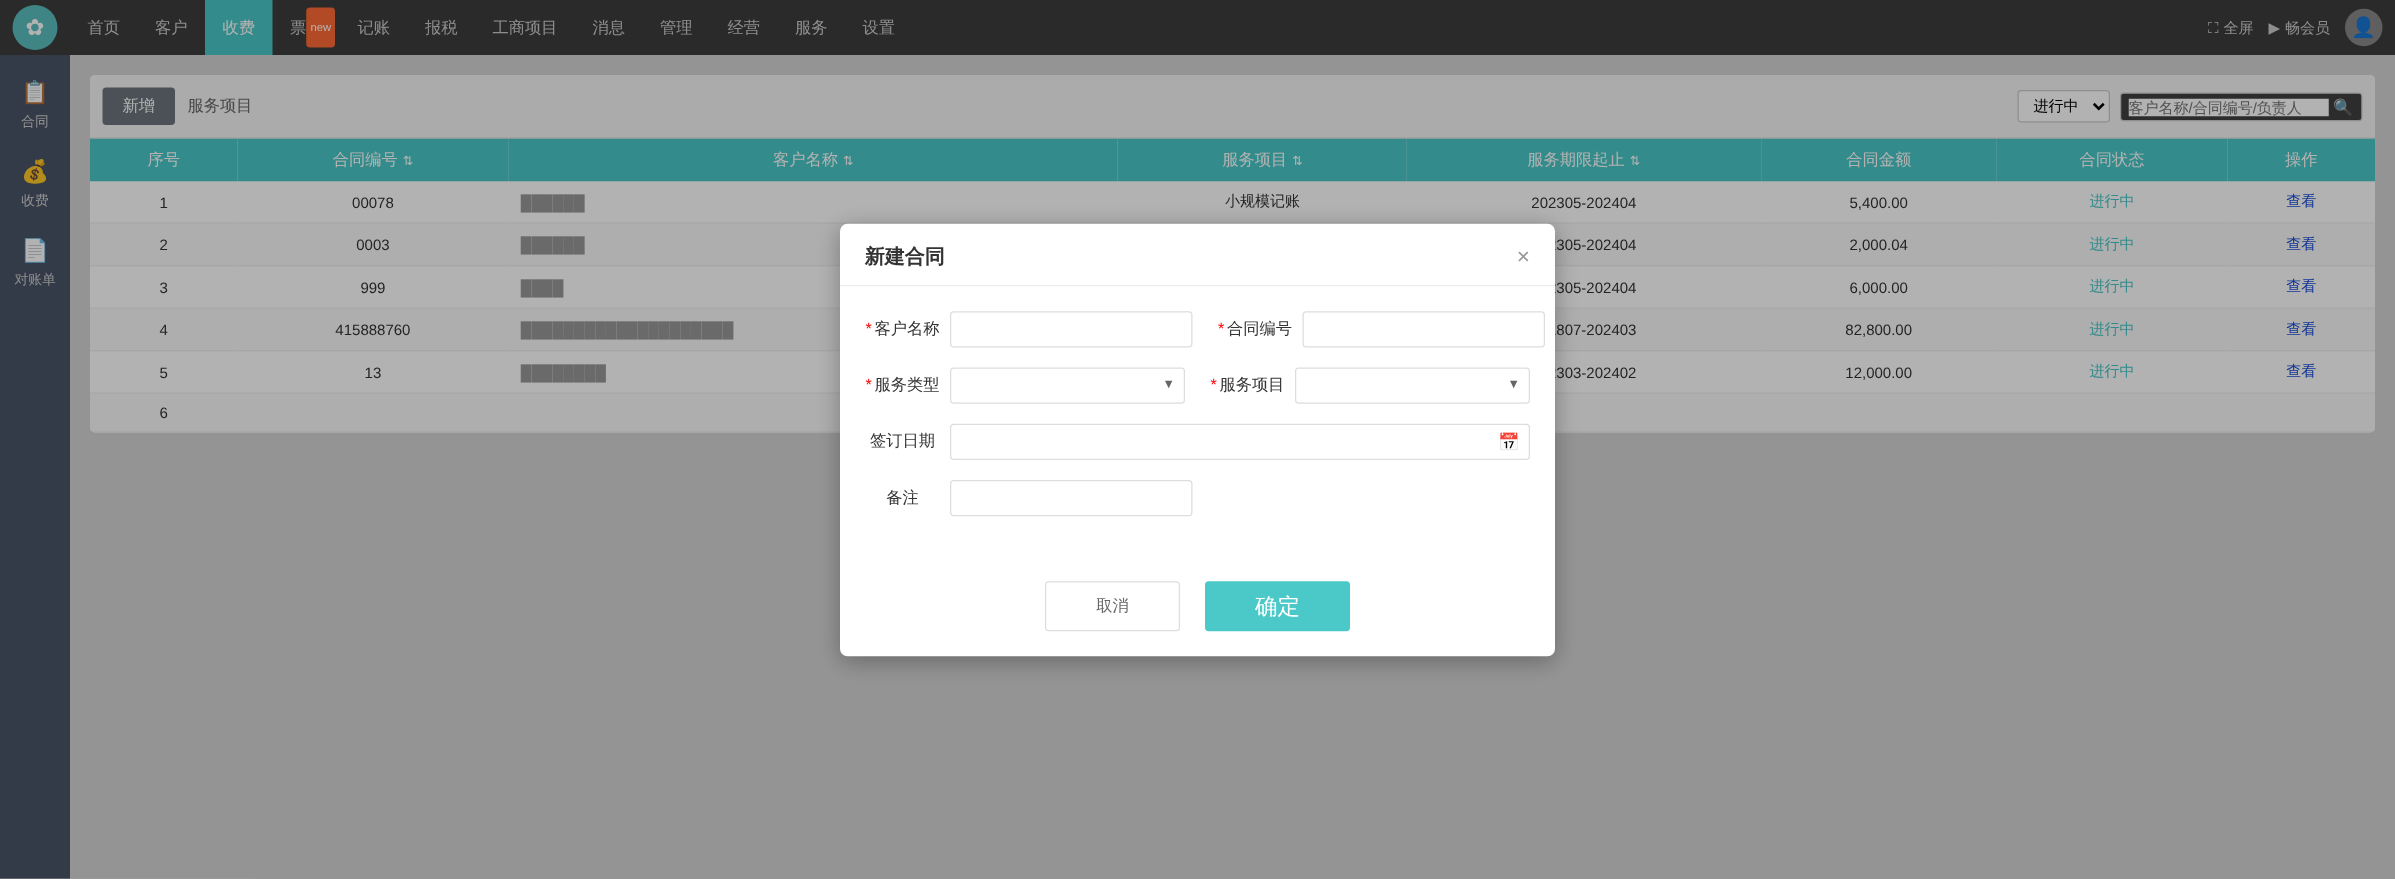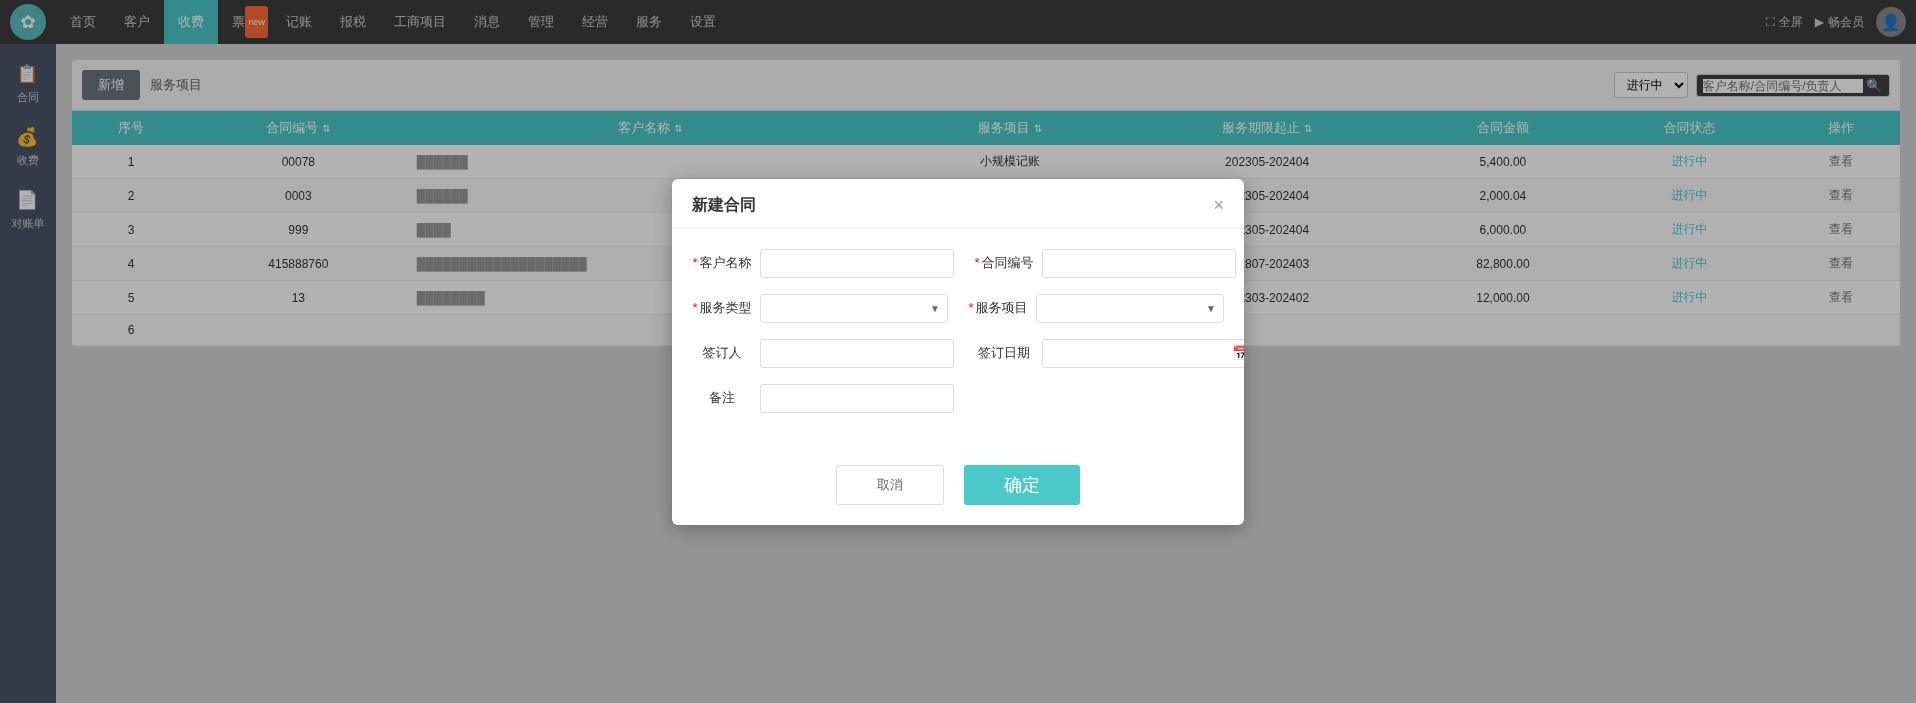--- a/index.html
+++ b/index.html
@@ -192,21 +192,21 @@
       border-bottom: 1px solid #eee;
     }
     .contract-table tbody td.customer-name {
       text-align: left;
       color: #999;
     }
     .status-tag {
       color: #4bc8c8;
     }
     .link-view {
-      color: #737373;
+      color: #1d4ed8;
       cursor: pointer;
       text-decoration: none;
     }
 
     
     .modal-overlay {
       position: fixed;
       top: 0; left: 0; right: 0; bottom: 0;
       background: rgba(0,0,0,0.3);
       z-index: 100;
@@ -553,24 +553,20 @@
           <span class="form-label"><span class="required-star">*</span><span>服务项目</span></span>
           <div class="form-select-wrapper">
             <select><option></option></select>
           </div>
         </div>
       </div>
 
 
       <div class="form-row">
         <div class="form-group">
-          <span class="form-label"><span>签订人</span></span>
-          <input type="text" class="form-input" style="">
-        </div>
-        <div class="form-group">
           <span class="form-label"><span>签订日期</span></span>
           <div class="date-wrapper">
             <input type="text" class="form-input" style="padding-right: 30px;">
             <span class="date-icon">📅</span>
           </div>
         </div>
       </div>
 
       <div class="form-row">
         <div class="form-group">

